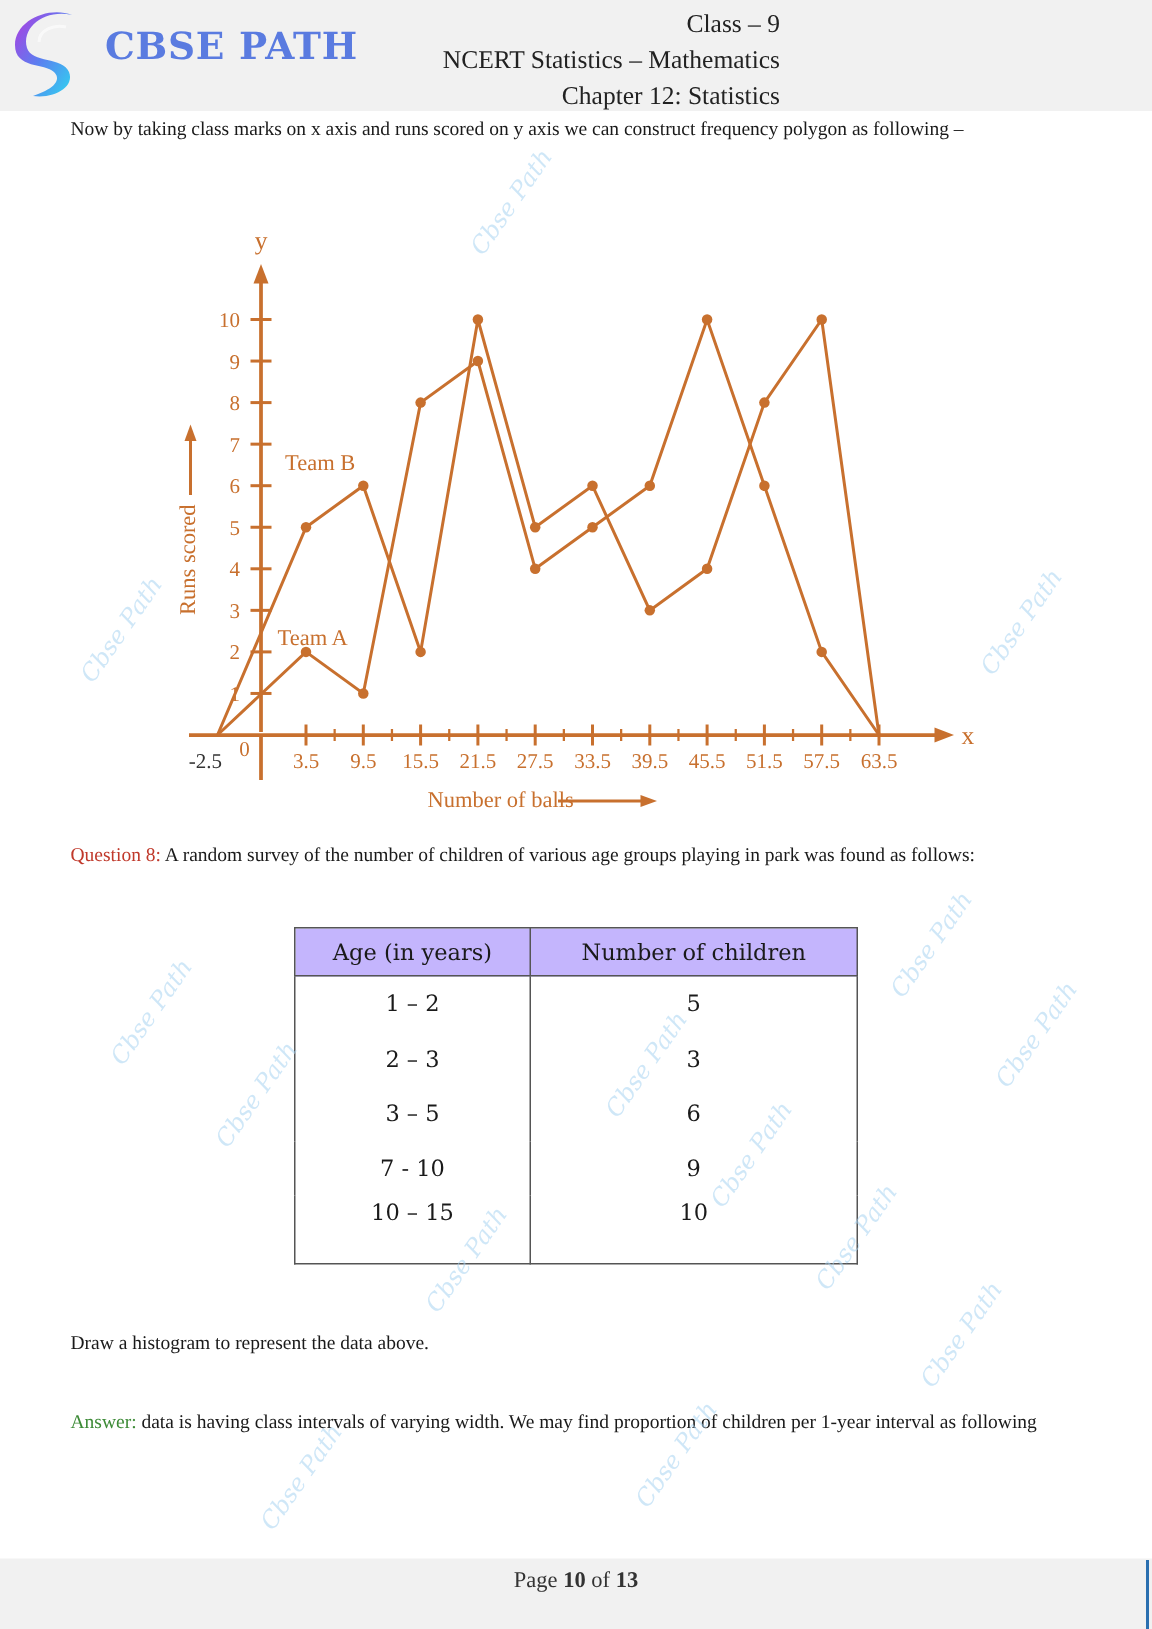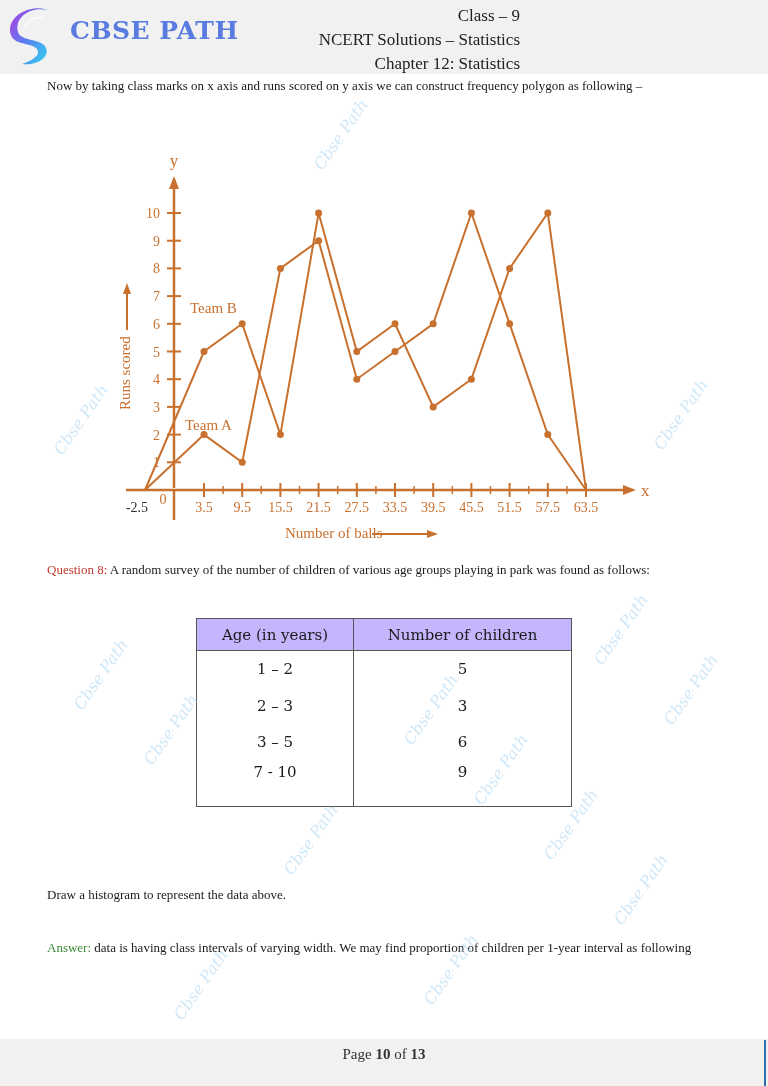--- a/index.html
+++ b/index.html
@@ -39,21 +39,21 @@
         <stop offset="0.5" stop-color="#5b7ff0"></stop>
         <stop offset="1" stop-color="#2fd6f0"></stop>
       </linearGradient>
     </defs>
     <path d="M40 6 C22 2 6 14 10 28 C13 38 34 34 38 44 C42 54 28 62 14 60 C26 56 34 50 28 44 C22 38 2 42 2 26 C2 10 24 0 40 6 Z" fill="url(#lg)"></path>
     <path d="M36 14 C28 12 18 16 18 24" stroke="#ffffff" stroke-width="2" fill="none" opacity="0.6"></path>
   </svg>
   <div class="brand">CBSE PATH</div>
   <div class="hdr-lines">
     <div>Class – 9</div>
-    <div>NCERT Solutions – Statistics</div>
+    <div>NCERT Statistics – Mathematics</div>
     <div>Chapter 12: Statistics</div>
   </div>
 </div>
 
 <div class="para" style="top:74px;">Now by taking class marks on x axis and runs scored on y axis we can construct frequency polygon as following –</div>
 
 <svg class="chart" width="768" height="410" viewBox="0 140 768 410" id="chart" font-family="Liberation Serif, serif">
   <g id="chart-static" fill="#c8702e" stroke="#c8702e">
 
     <line x1="174" y1="488" x2="174" y2="186" stroke-width="2.5"></line>
@@ -180,20 +180,24 @@
         <td>3</td>
       </tr>
     <tr>
         <td>3 – 5</td>
         <td>6</td>
       </tr>
     <tr>
         <td>7 - 10</td>
         <td>9</td>
       </tr>
+    <tr>
+        <td>10 – 15</td>
+        <td>10</td>
+      </tr>
   </tbody>
 </table>
 
 <div class="para" style="top:883px;">Draw a histogram to represent the data above.</div>
 
 <div class="para" style="top:936px;">
   <span class="a-label">Answer:</span><span> data is having class intervals of varying width. We may find proportion of children per 1-year interval as following</span>
 </div>
 
 <div class="wm" style="left:300px;top:125px;">Cbse Path</div>

